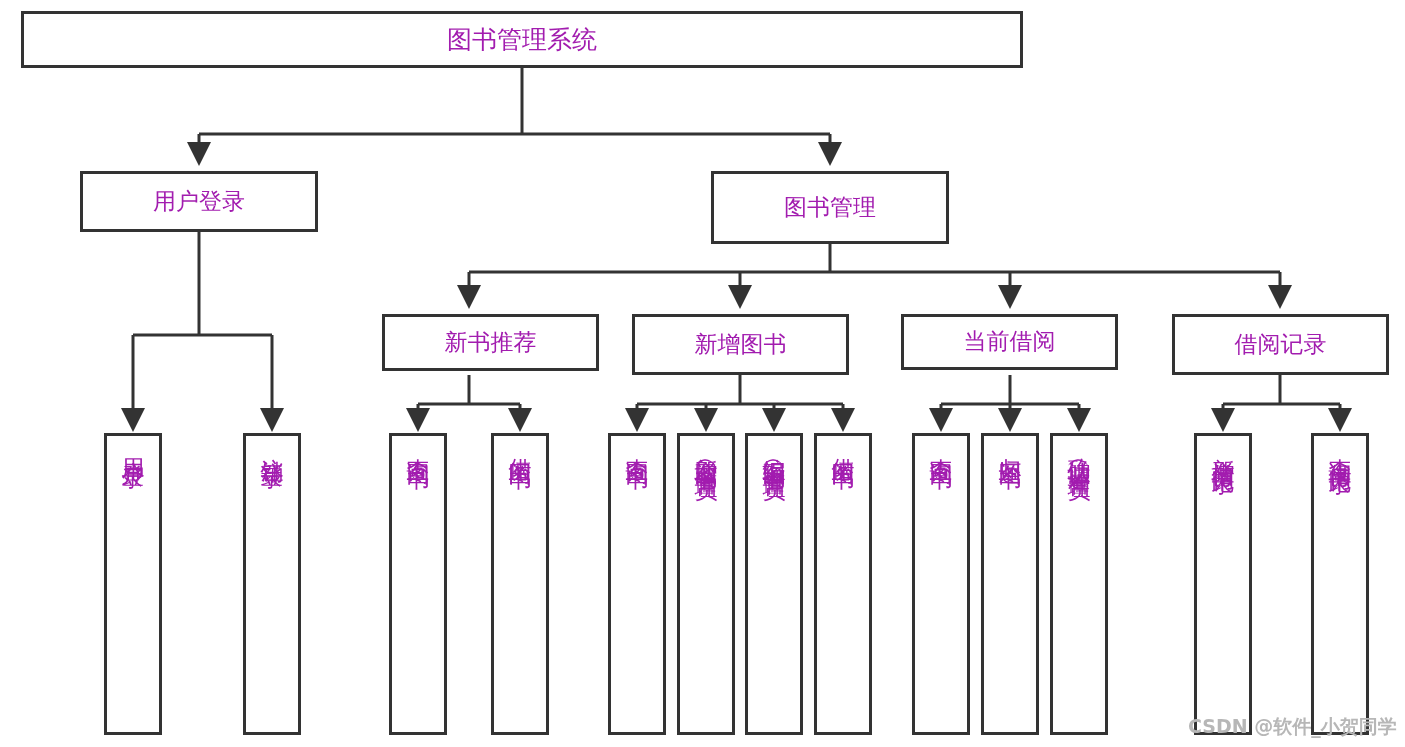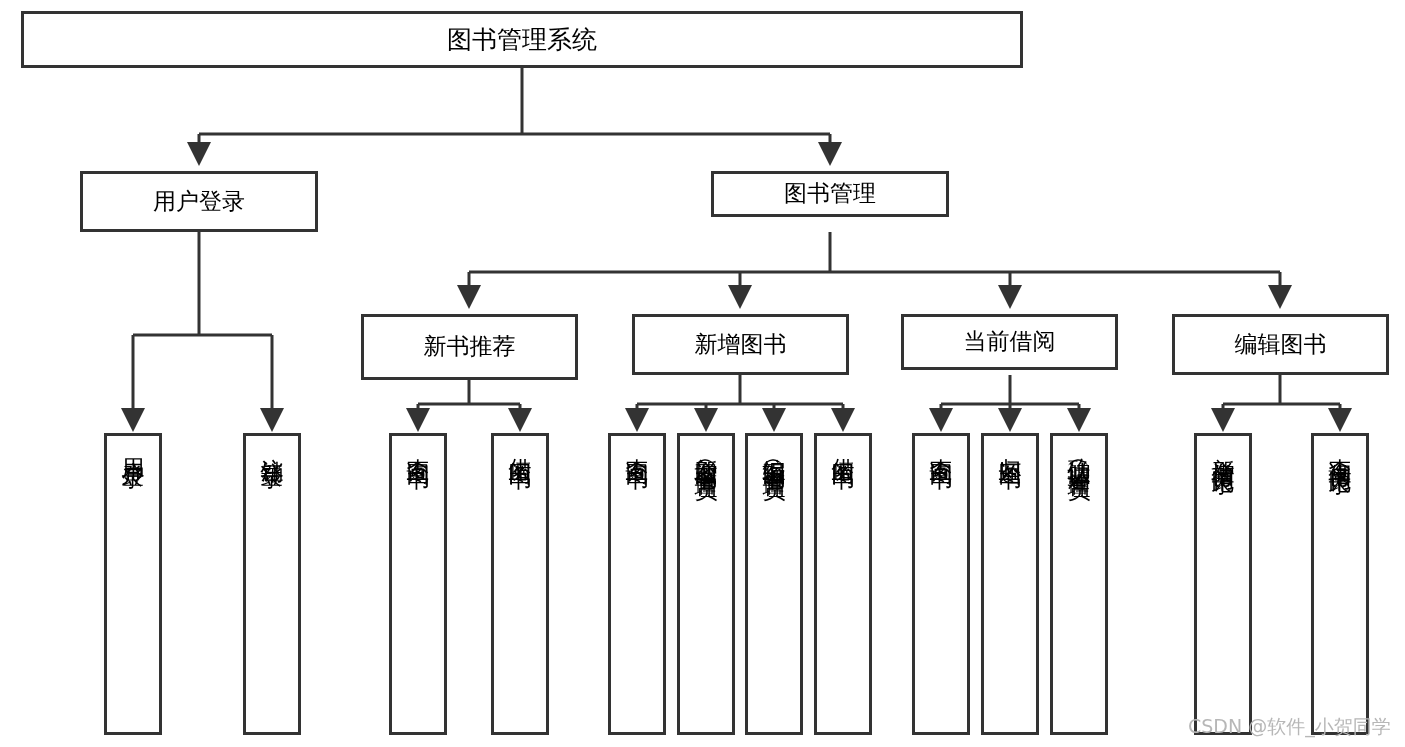--- a/index.html
+++ b/index.html
@@ -30,21 +30,21 @@
     position: absolute;
     box-sizing: border-box;
     background: #ffffff;
     border: 3px solid #333333;
     display: flex;
     align-items: center;
     justify-content: center;
     z-index: 2;
   }
   .node-label {
-    color: #000000;
+    color: #a21caf;
     line-height: 1.18;
     text-align: center;
     white-space: nowrap;
   }
   
   .lvl-root .node-label {
     font-size: 25px;
   }
   
   .lvl-mid .node-label {
@@ -66,20 +66,21 @@
   }
   .watermark {
     position: absolute;
     left: 1188px;
     top: 714px;
     font-size: 19px;
     color: #b7b7b7;
     white-space: nowrap;
     z-index: 5;
     font-family: "DejaVu Sans", "Liberation Sans", sans-serif;
+    font-weight: bold;
   }
 </style>
 </head>
 <body>
 
 <div id="canvas">
 
   <svg id="connectors" viewBox="0 0 1405 747" width="1405" height="747" xmlns="http://www.w3.org/2000/svg">
     <defs>
       <marker id="arrow" viewBox="0 0 12 12" refX="10" refY="6" markerWidth="8" markerHeight="8" orient="auto-start-reverse">
@@ -131,38 +132,38 @@
   </svg>
 
   <div class="node lvl-root" style="left:21px; top:11px; width:1002px; height:57px;">
     <span class="node-label">图书管理系统</span>
   </div>
 
   <div class="node lvl-mid" style="left:80px; top:171px; width:238px; height:61px;">
     <span class="node-label">用户登录</span>
   </div>
 
-  <div class="node lvl-mid" style="left:711px; top:171px; width:238px; height:46px;">
+  <div class="node lvl-mid" style="left:711px; top:171px; width:238px; height:73px;">
     <span class="node-label">图书管理</span>
   </div>
 
-  <div class="node lvl-mid" style="left:361px; top:314px; width:217px; height:66px;">
+  <div class="node lvl-mid" style="left:382px; top:314px; width:217px; height:57px;">
     <span class="node-label">新书推荐</span>
   </div>
 
   <div class="node lvl-mid" style="left:632px; top:314px; width:217px; height:61px;">
     <span class="node-label">新增图书</span>
   </div>
 
   <div class="node lvl-mid" style="left:901px; top:314px; width:217px; height:56px;">
     <span class="node-label">当前借阅</span>
   </div>
 
   <div class="node lvl-mid" style="left:1172px; top:314px; width:217px; height:61px;">
-    <span class="node-label">编辑图书</span>
+    <span class="node-label">借阅记录</span>
   </div>
 
   <div class="node lvl-leaf" style="left:104px; top:433px; width:58px; height:302px;">
     <span class="node-label">用户登录</span>
   </div>
 
   <div class="node lvl-leaf" style="left:243px; top:433px; width:58px; height:302px;">
     <span class="node-label">注销登录</span>
   </div>
 

